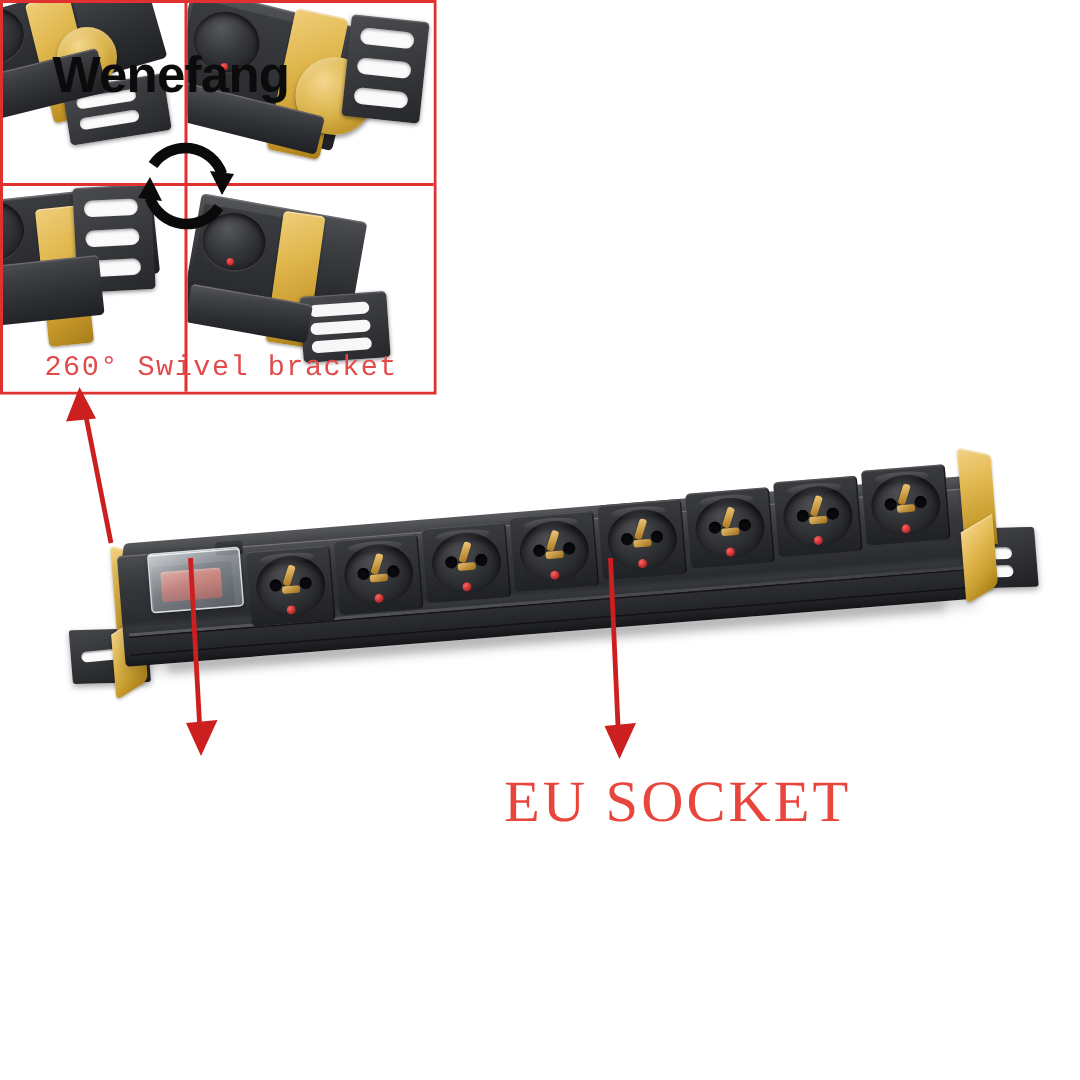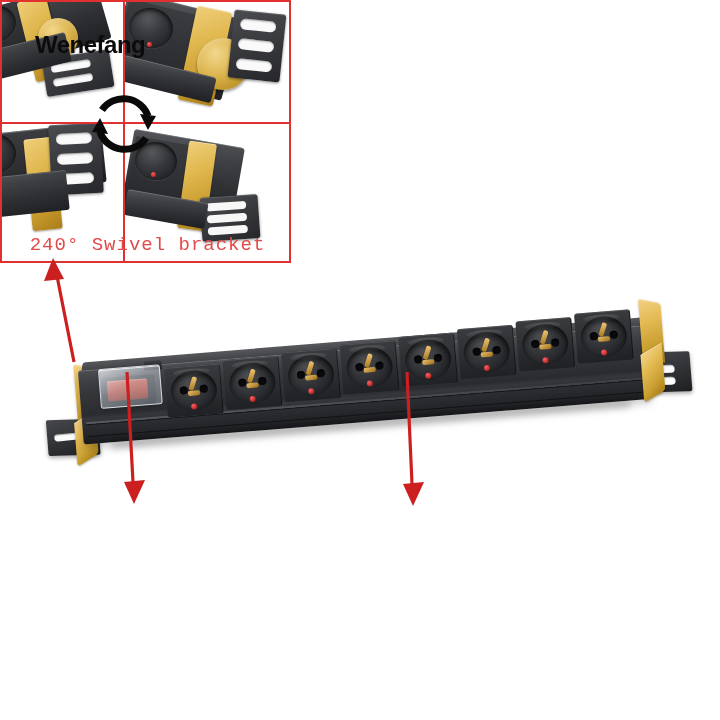--- a/index.html
+++ b/index.html
@@ -76,21 +76,21 @@
   .slot-dark{
     position:absolute;background:#1a1b1e;border-radius:6px;
   }
 
   
   .rot-wrap{position:absolute;left:84px;top:84px;width:76px;height:76px;z-index:7;}
 
   
   .brand{
     position:absolute;left:35px;top:31px;
-    font-size:24px;font-weight:bold;color:#0b0b0b;
+    font-size:34px;font-weight:bold;color:#0b0b0b;
     letter-spacing:-0.5px;z-index:9;
     font-family:"Liberation Sans", sans-serif;
     white-space:nowrap;
   }
   
   .swivel-caption{
     position:absolute;left:0;top:232px;width:291px;
     text-align:center;z-index:8;
     color:#e24b4b;font-size:19px;letter-spacing:1px;
     font-family:"Liberation Mono", monospace;
@@ -307,21 +307,21 @@
 
     <div class="rot-wrap">
       <svg width="76" height="76" viewBox="0 0 76 76">
         <path d="M 62 30 A 26 26 0 0 0 16 24" fill="none" stroke="#0a0a0a" stroke-width="7" stroke-linecap="butt"></path>
         <path d="M 14 46 A 26 26 0 0 0 60 52" fill="none" stroke="#0a0a0a" stroke-width="7" stroke-linecap="butt"></path>
         <polygon points="62,44 54,28 70,30" fill="#0a0a0a"></polygon>
         <polygon points="14,32 22,48 6,46" fill="#0a0a0a"></polygon>
       </svg>
     </div>
 
-    <div class="swivel-caption">240° Swivel bracket</div>
+    <div class="swivel-caption">260° Swivel bracket</div>
   </div>
 
   <div class="brand">Wenefang</div>
 
   <div class="pdu-wrap">
     <div class="pdu-rot">
 
       <div class="ear ear-left">
         <div class="ear-slot" style="left:7px;top:14px;width:26px;height:7px;transform:rotate(-4deg);"></div>
       </div>
@@ -438,14 +438,15 @@
       <line x1="127" y1="372" x2="133" y2="482" stroke="#cc1f1f" stroke-width="3.2"></line>
       <polygon points="134,504 124,482 145,480" fill="#cc1f1f"></polygon>
     </g>
 
     <g>
       <line x1="407" y1="372" x2="412" y2="484" stroke="#cc1f1f" stroke-width="3.2"></line>
       <polygon points="413,506 403,484 424,482" fill="#cc1f1f"></polygon>
     </g>
   </svg>
 
+  <div class="label-red label-eu">EU  SOCKET</div>
 
 </div>
 
 </body></html>

